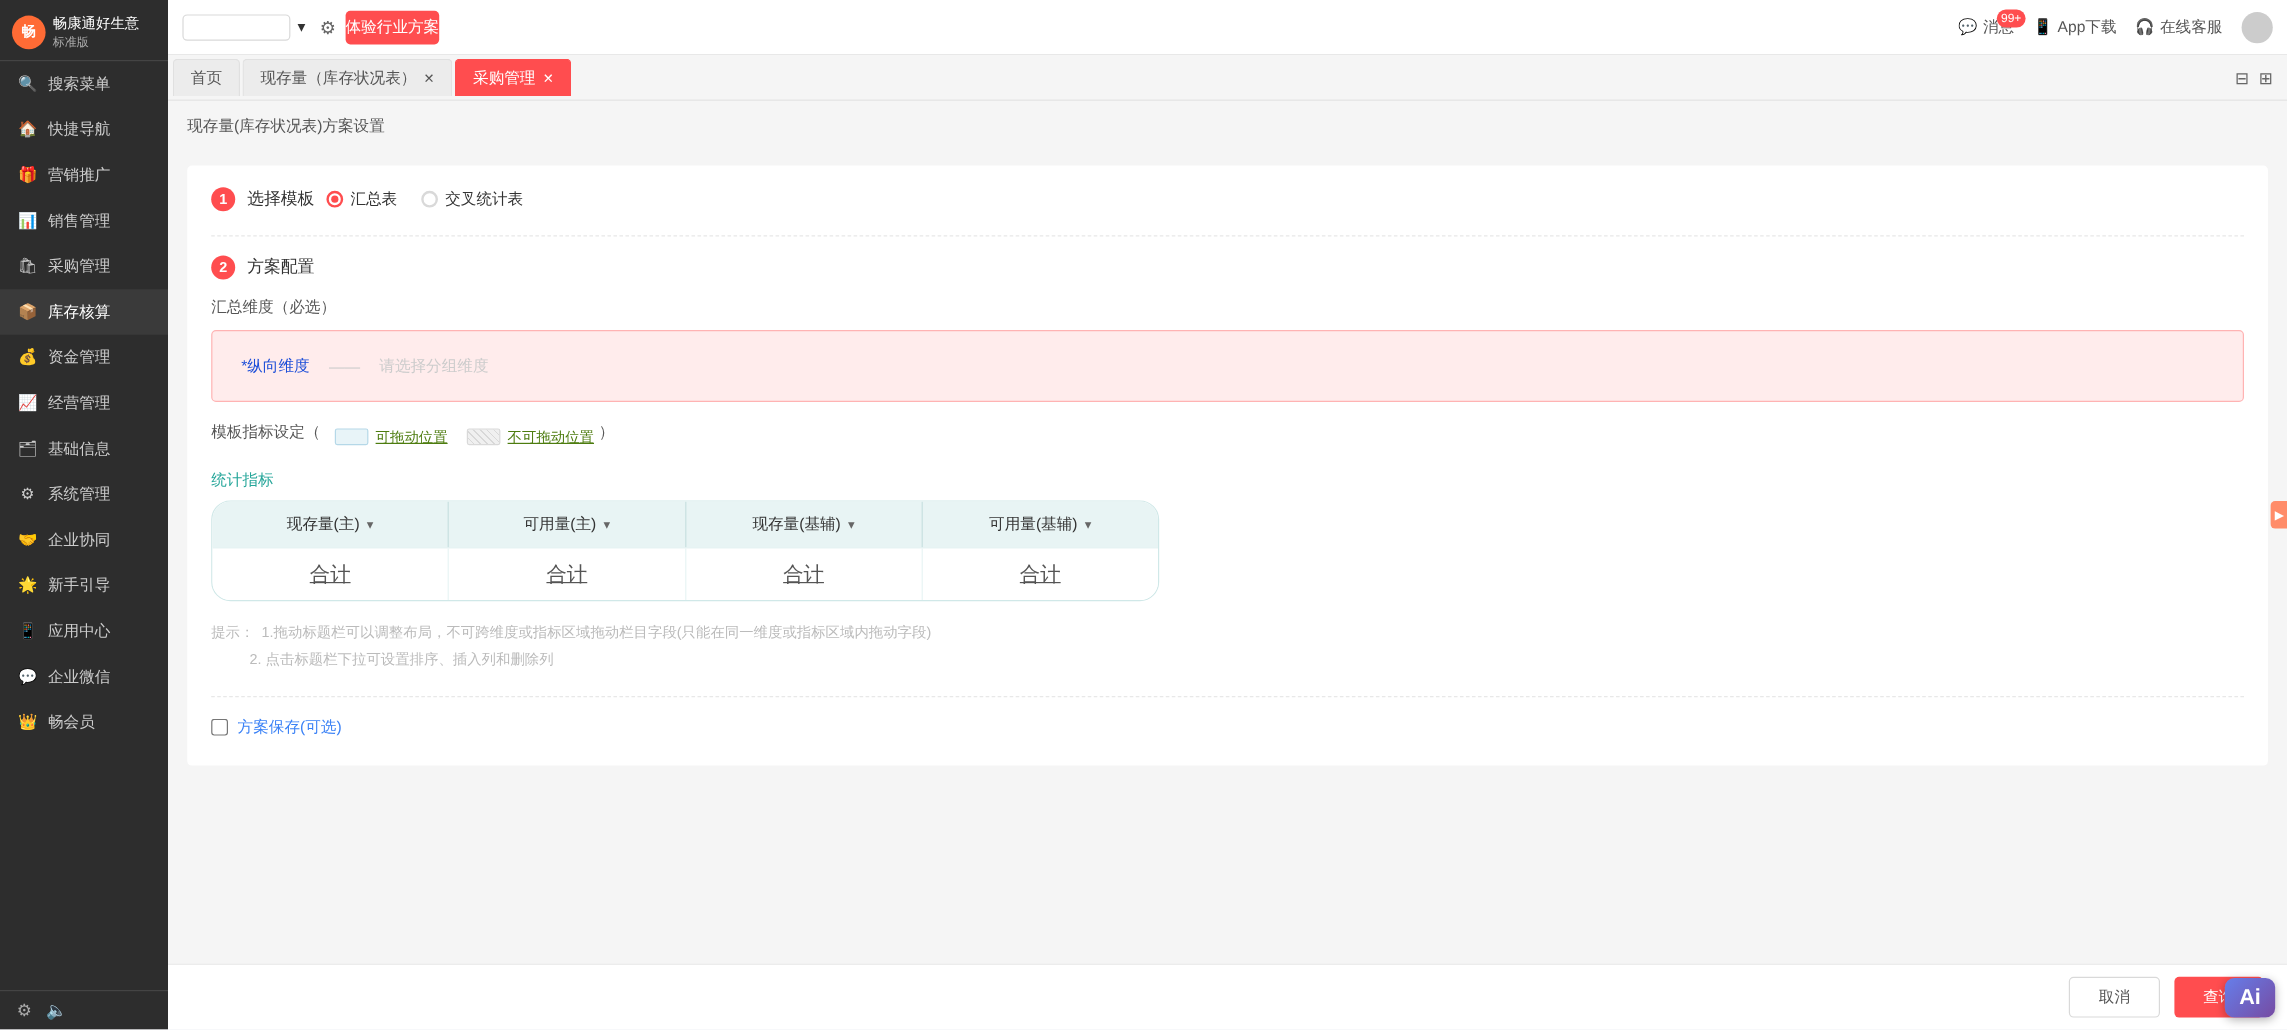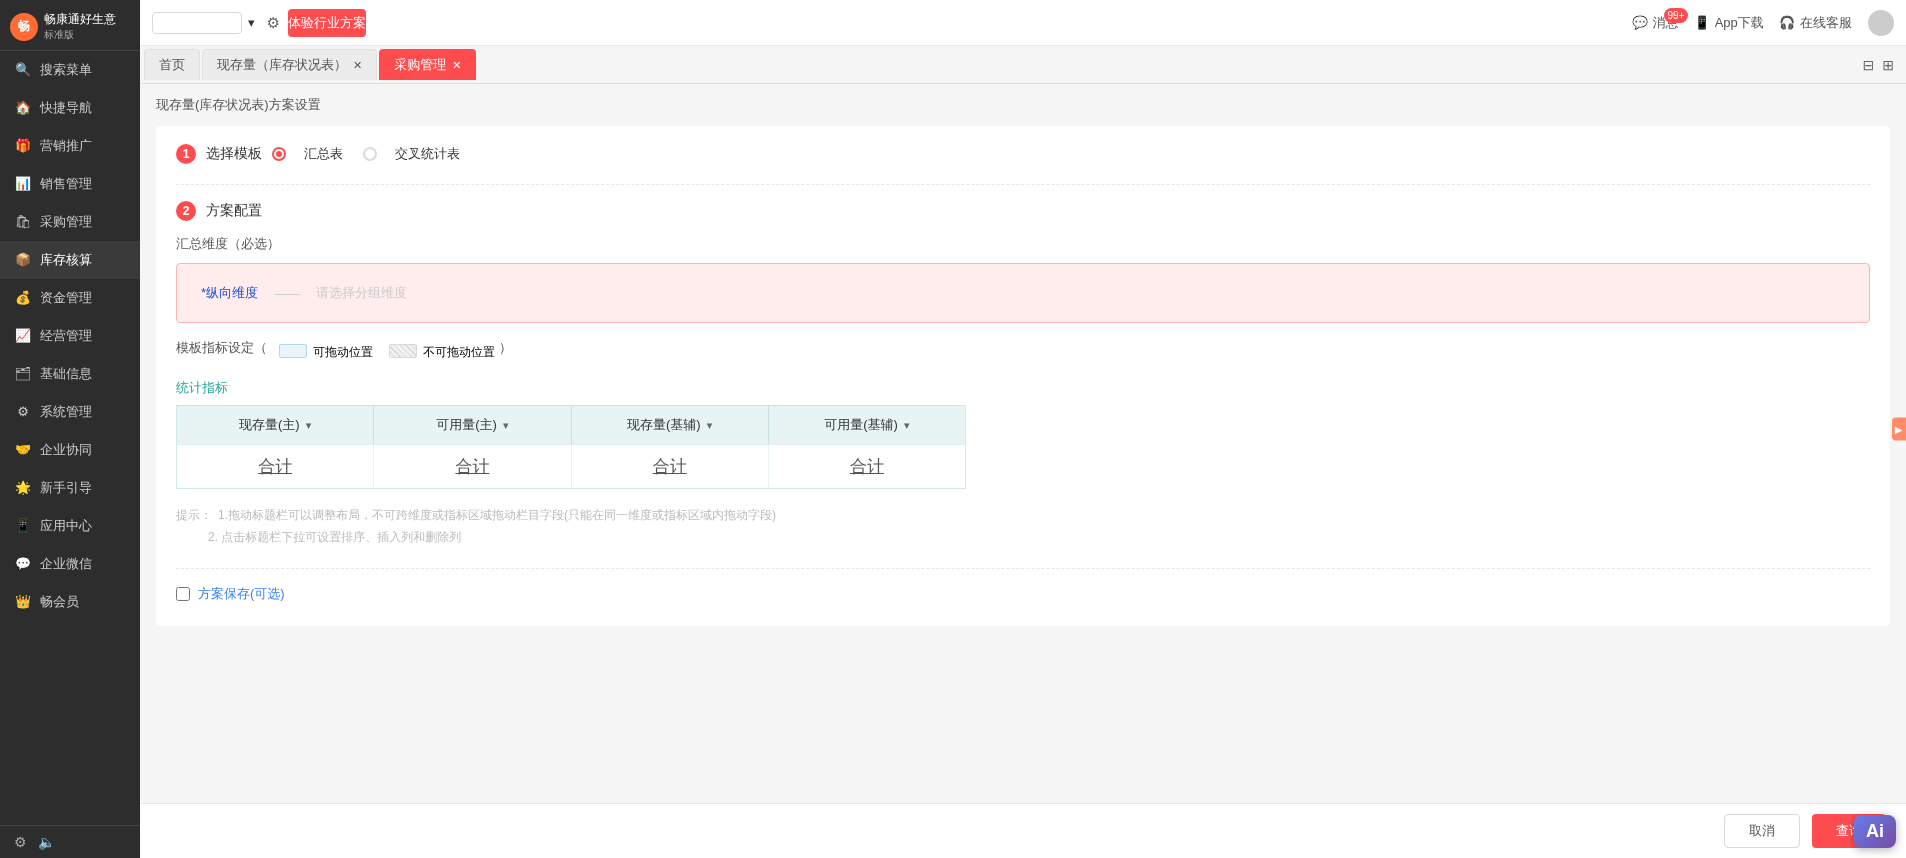--- a/index.html
+++ b/index.html
@@ -103,41 +103,41 @@
     .tab-expand-icons { margin-left: auto; display: flex; gap: 8px; padding-right: 8px; }
     .tab-expand-icon { font-size: 14px; cursor: pointer; color: #666; }
 
     
     .content {
       flex: 1; overflow-y: auto; background: #f5f5f5; padding: 12px 16px;
     }
     .content::-webkit-scrollbar { width: 6px; }
     .content::-webkit-scrollbar-thumb { background: #ccc; border-radius: 3px; }
 
-    .page-title { font-size: 13px; color: #555; margin-bottom: 12px; }
+    .page-title { font-size: 13px; color: #555; margin-bottom: 24px; }
 
     .config-panel {
       background: #fff; border-radius: 4px; padding: 18px 20px; min-height: 500px;
     }
 
     
     .step-section { margin-bottom: 20px; }
     .step-header {
       display: flex; align-items: center; gap: 10px; margin-bottom: 14px;
     }
     .step-num {
       width: 20px; height: 20px; background: #ff4d4f; color: white;
       border-radius: 50%; display: flex; align-items: center; justify-content: center;
       font-size: 12px; font-weight: bold; flex-shrink: 0;
     }
     .step-label { font-size: 14px; color: #333; font-weight: 500; }
 
     
     .template-options { display: flex; align-items: center; gap: 20px; }
-    .radio-option { display: flex; align-items: center; gap: 18px; cursor: pointer; }
+    .radio-option { display: flex; align-items: center; gap: 6px; cursor: pointer; }
     .radio-circle {
       width: 14px; height: 14px; border-radius: 50%;
       border: 2px solid #d9d9d9;
       display: flex; align-items: center; justify-content: center;
     }
     .radio-circle.selected { border-color: #ff4d4f; }
     .radio-circle.selected::after {
       content: ''; width: 6px; height: 6px; background: #ff4d4f; border-radius: 50%;
     }
     .radio-label { font-size: 13px; color: #333; }
@@ -155,38 +155,38 @@
     .dimension-req { color: #1d4ed8; }
     .dimension-dash { color: #ccc; }
     .dimension-placeholder { color: #ccc; }
 
     
     .indicator-settings {
       margin-bottom: 14px;
     }
     .indicator-label { font-size: 13px; color: #555; margin-bottom: 8px; }
     .indicator-legend { display: flex; gap: 16px; align-items: center; margin-left: 8px; }
-    .legend-item { display: flex; gap: 6px; font-size: 12px; color: #000000; }
+    .legend-item { display: flex; align-items: center; gap: 6px; font-size: 12px; color: #4d7c0f; text-decoration: underline; }
     .legend-box-draggable {
       width: 28px; height: 14px; background: #e8f4f8; border: 1px solid #b5d8e8; border-radius: 2px;
     }
     .legend-box-fixed {
       width: 28px; height: 14px; background: #f0f0f0; border: 1px solid #d9d9d9; border-radius: 2px;
       position: relative; overflow: hidden;
     }
     .legend-box-fixed::after {
       content: '';
       position: absolute; top: 0; left: 0; right: 0; bottom: 0;
       background: repeating-linear-gradient(45deg, transparent, transparent 3px, rgba(0,0,0,0.1) 3px, rgba(0,0,0,0.1) 4px);
     }
 
     
     .stats-label { font-size: 13px; color: #26a69a; margin-bottom: 8px; }
     .stats-table {
-      border: 1px solid #d0e8e8; border-radius: 0; overflow: hidden; width: 790px;
+      border: 1px solid #d0e8e8; border-radius: 16px; overflow: hidden; width: 790px;
     }
     .stats-header {
       display: flex; background: #e8f4f4;
     }
     .stats-header-cell {
       flex: 1; padding: 10px 12px; display: flex; align-items: center; justify-content: center; gap: 6px;
       font-size: 13px; color: #333; border-right: 1px solid #c8e0e0;
     }
     .stats-header-cell:last-child { border-right: none; }
     .stats-body-row { display: flex; background: #fff; border-top: 1px solid #e0f0f0; }

